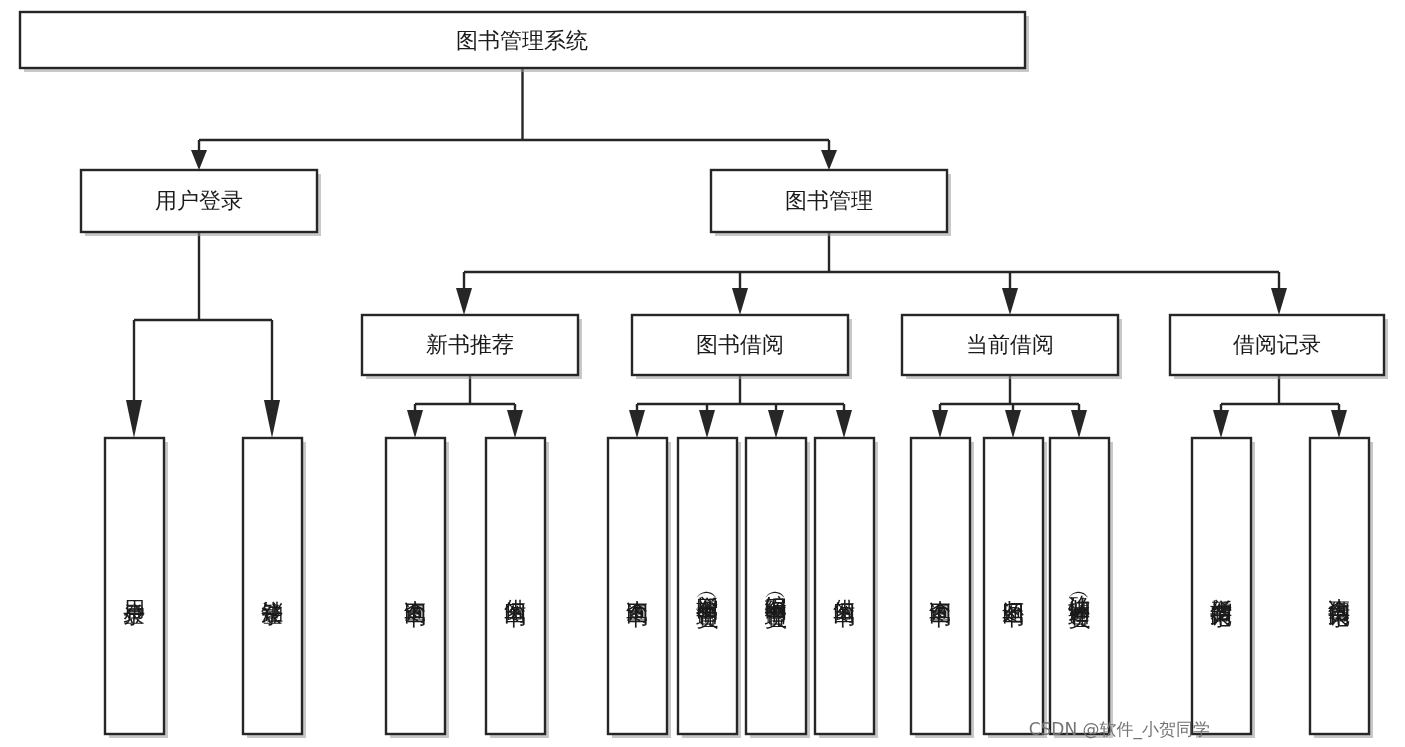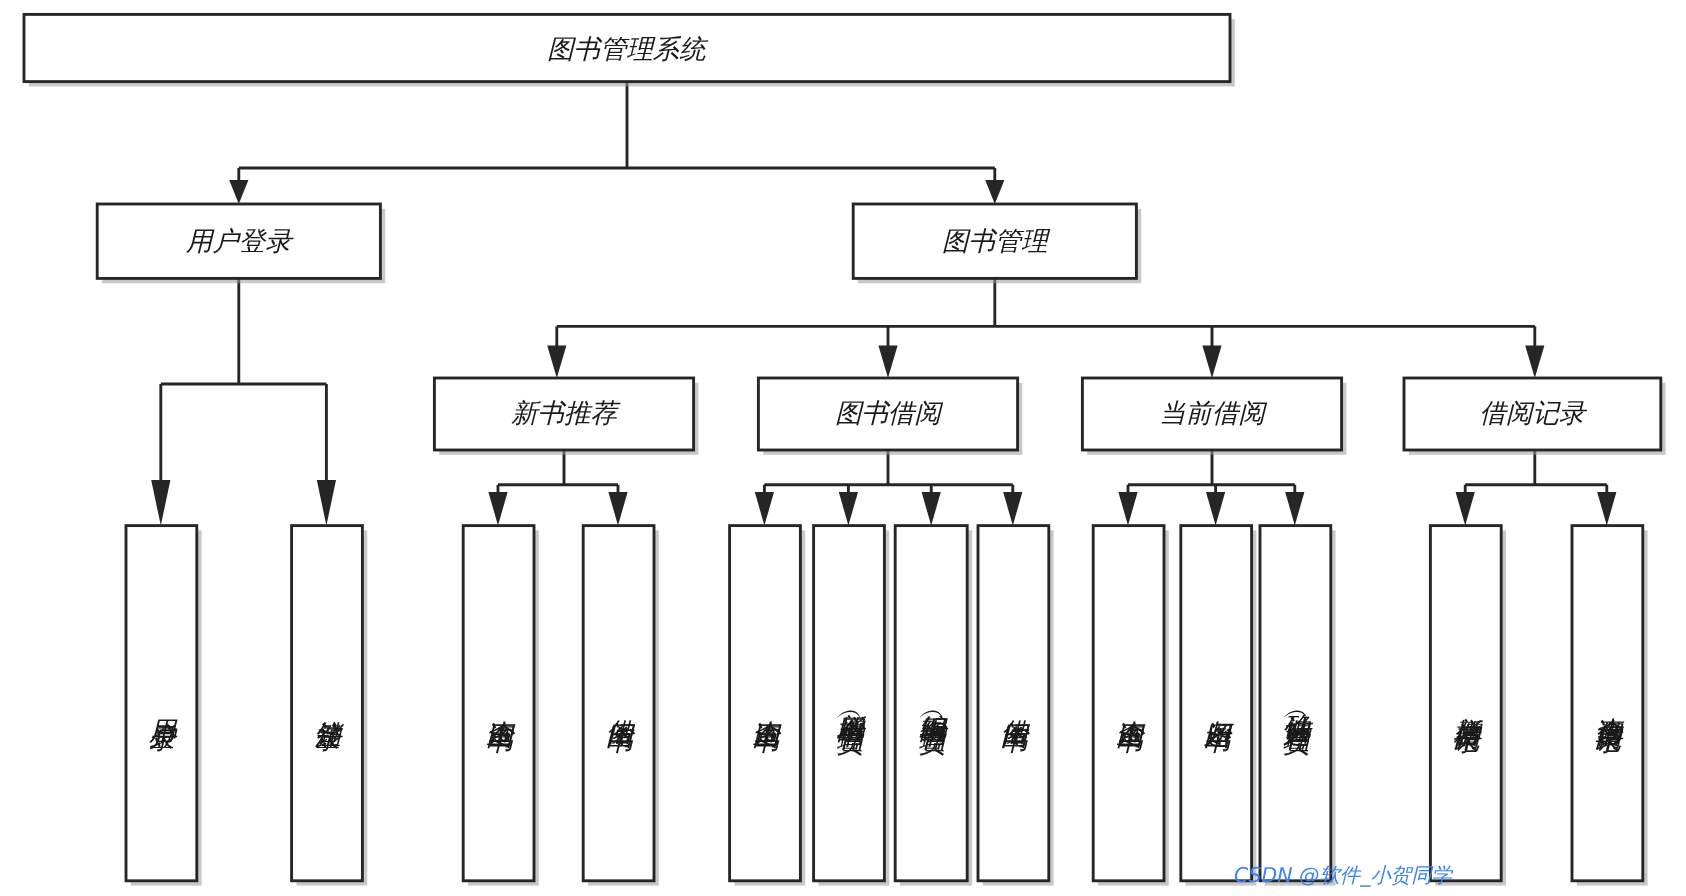--- a/index.html
+++ b/index.html
@@ -10,21 +10,20 @@
   body {
     width: 1405px;
     height: 747px;
     overflow: hidden;
     font-family: "DejaVu Sans", "Liberation Sans", sans-serif;
   }
   #diagram-root {
     position: relative;
     width: 1224px;
     height: 747px;
-    font-style: italic;
   }
   svg.flow {
     position: absolute;
     left: 0;
     top: 0;
     width: 1405px;
     height: 747px;
     display: block;
   }
   .node-rect {
@@ -67,21 +66,21 @@
     color: #1a1a1a;
     white-space: nowrap;
     pointer-events: none;
   }
   .watermark {
     position: absolute;
     right: 14px;
     bottom: 6px;
     font-family: "DejaVu Sans", "Liberation Sans", sans-serif;
     font-size: 17px;
-    color: #3b82f6;
+    color: #737373;
     white-space: nowrap;
     pointer-events: none;
     margin-left: 16px;
   }
 </style>
 </head>
 <body>
 
 <div id="diagram-root">
 

